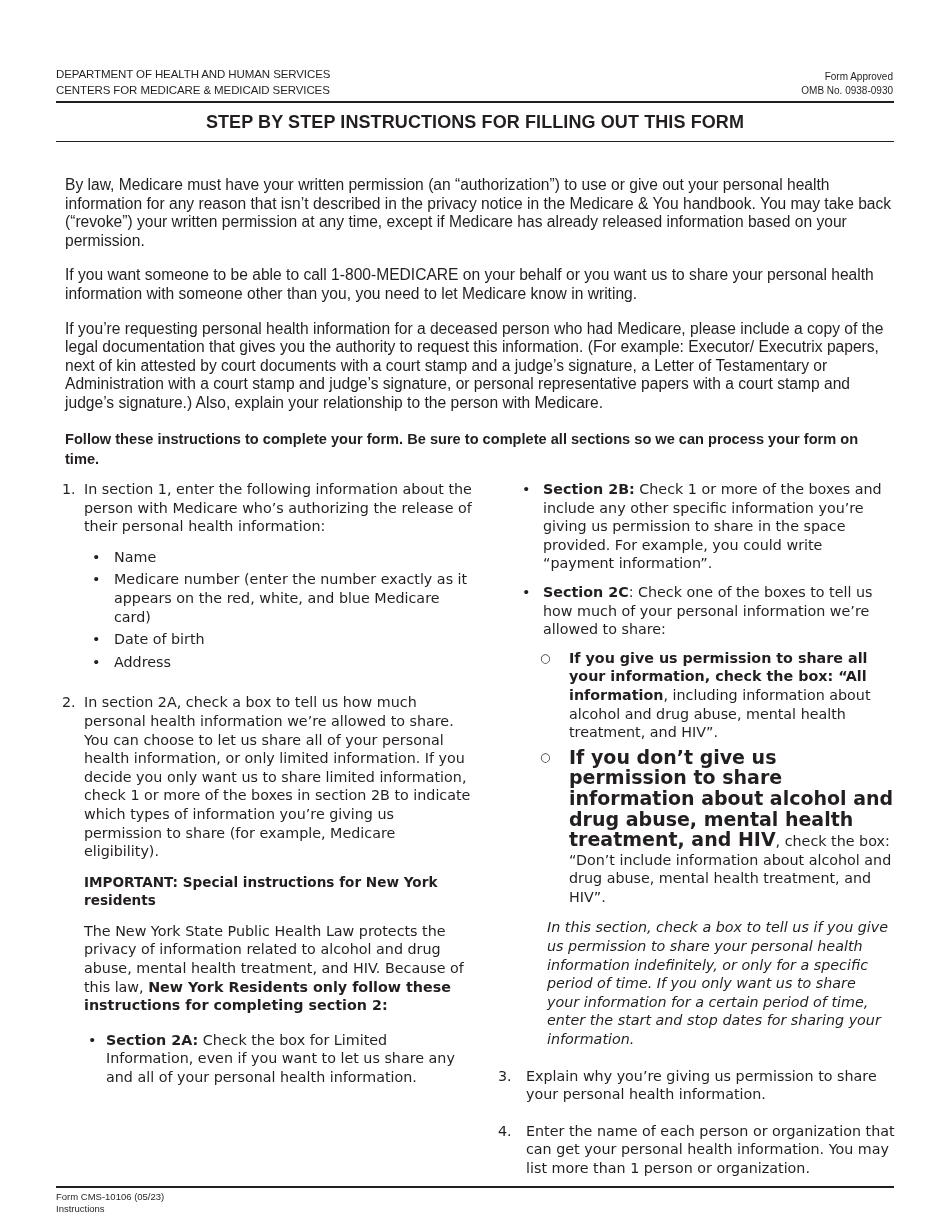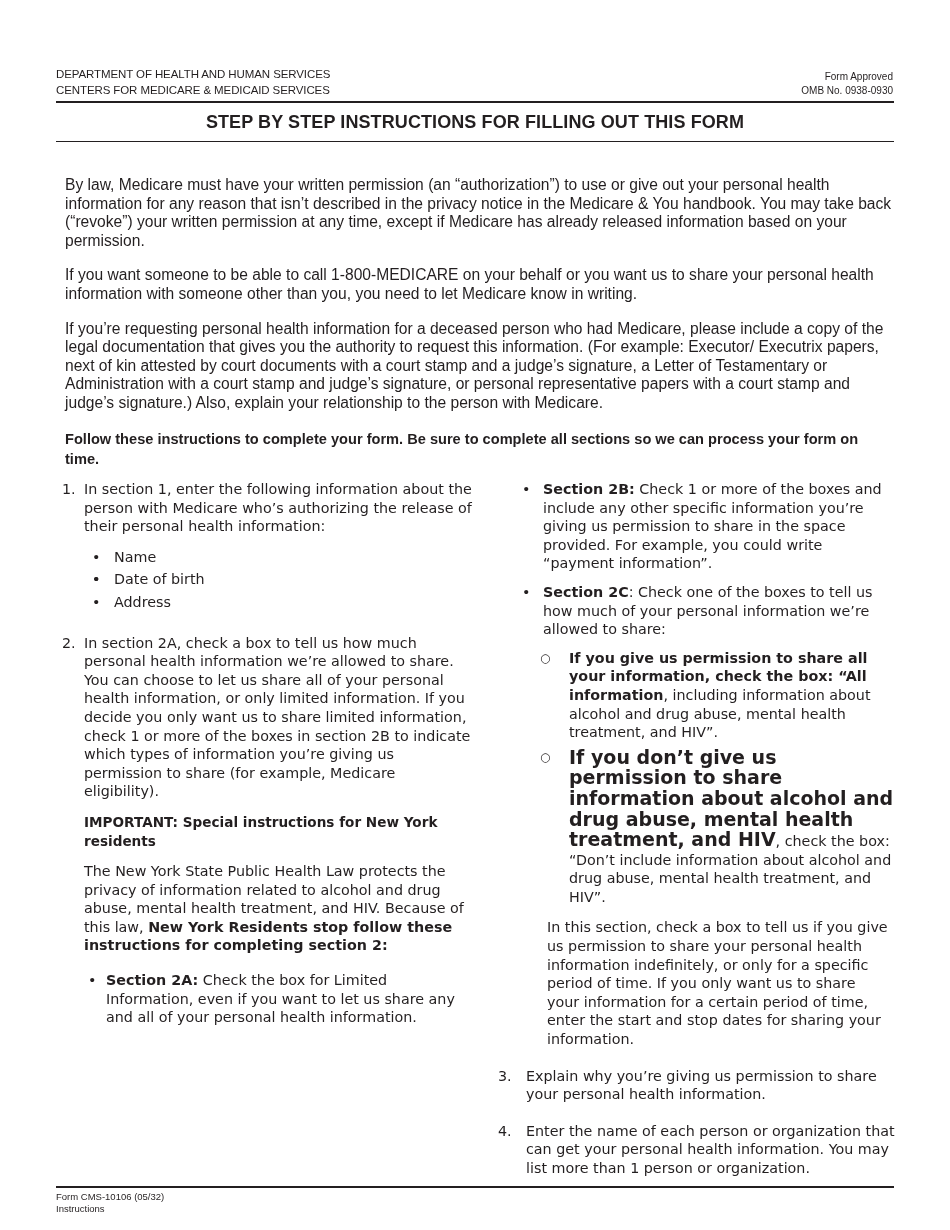--- a/index.html
+++ b/index.html
@@ -27,21 +27,21 @@
   .bullets li { position: relative; padding-left: 30px; margin-bottom: 4px; }
   .bullets li .dot { position: absolute; left: 8px; top: 0; }
   .para { margin: 0 0 12px 0; }
   .b { font-weight: bold; }
   .sm-bold { font-weight: bold; font-size: 13.6px; }
 
   .r-bullet { position: relative; padding-left: 45px; margin-bottom: 10px; }
   .r-bullet .dot { position: absolute; left: 24px; top: 0; }
   .circ-item { position: relative; padding-left: 71px; margin-bottom: 6px; }
   .circ-item .circ { position: absolute; left: 42px; top: 0; font-size: 12px; }
-  .r-para { padding-left: 49px; margin: 12px 8px 18px 0; }
+  .r-para { padding-left: 49px; margin: 12px 8px 18px 0; font-style: italic; }
   .r-num { position: relative; padding-left: 28px; margin-bottom: 18px; }
   .r-num .num { position: absolute; left: 0; top: 0; }
 
   .rule-foot { position: absolute; left: 56px; width: 838px; top: 1186px; height: 2px; background: #231f20; }
   .footer { position: absolute; left: 56px; top: 1191px; font-family: "Liberation Sans", sans-serif; font-size: 9.5px; line-height: 11.5px; }
 </style>
 </head>
 <body>
 
 <div class="hdr-left">
@@ -62,31 +62,31 @@
   <p>If you’re requesting personal health information for a deceased person who had Medicare, please include a copy of the legal documentation that gives you the authority to request this information. (For example: Executor/ Executrix papers, next of kin attested by court documents with a court stamp and a judge’s signature, a Letter of Testamentary or Administration with a court stamp and judge’s signature, or personal representative papers with a court stamp and judge’s signature.) Also, explain your relationship to the person with Medicare.</p>
   <p class="bold">Follow these instructions to complete your form. Be sure to complete all sections so we can process your form on time.</p>
 </div>
 
 <div class="col col-left">
   <div class="num-item">
     <span class="num">1.</span>
     <div>In section 1, enter the following information about the person with Medicare who’s authorizing the release of their personal health information:</div>
     <ul class="bullets">
       <li><span class="dot">•</span><span>Name</span></li>
-      <li><span class="dot">•</span></li>
+      <li><span class="dot">•</span><span>Medicare number (enter the number exactly as it appears on the red, white, and blue Medicare card)</span></li>
       <li><span class="dot">•</span><span>Date of birth</span></li>
       <li><span class="dot">•</span><span>Address</span></li>
     </ul>
   </div>
 
   <div class="num-item" style="margin-top:22px;">
     <span class="num">2.</span>
     <div class="para">In section 2A, check a box to tell us how much personal health information we’re allowed to share. You can choose to let us share all of your personal health information, or only limited information. If you decide you only want us to share limited information, check 1 or more of the boxes in section 2B to indicate which types of information you’re giving us permission to share (for example, Medicare eligibility).</div>
     <div class="para sm-bold" style="margin-top:2px;">IMPORTANT: Special instructions for New York residents</div>
-    <div class="para"><span>The New York State Public Health Law protects the privacy of information related to alcohol and drug abuse, mental health treatment, and HIV. Because of this law, </span><span class="b">New York Residents stop follow these instructions for completing section 2:</span></div>
+    <div class="para"><span>The New York State Public Health Law protects the privacy of information related to alcohol and drug abuse, mental health treatment, and HIV. Because of this law, </span><span class="b">New York Residents only follow these instructions for completing section 2:</span></div>
     <ul class="bullets" style="margin-top:16px;">
       <li style="padding-left:22px;"><span class="dot" style="left:4px;">•</span><span class="b">Section 2A:</span><span> Check the box for Limited Information, even if you want to let us share any and all of your personal health information.</span></li>
     </ul>
   </div>
 </div>
 
 <div class="col col-right">
   <div class="r-bullet">
     <span class="dot">•</span><span class="b">Section 2B:</span><span> Check 1 or more of the boxes and include any other specific information you’re giving us permission to share in the space provided. For example, you could write “payment information”.</span>
   </div>
@@ -105,15 +105,15 @@
     <div>Explain why you’re giving us permission to share your personal health information.</div>
   </div>
   <div class="r-num">
     <span class="num">4.</span>
     <div>Enter the name of each person or organization that can get your personal health information. You may list more than 1 person or organization.</div>
   </div>
 </div>
 
 <div class="rule-foot"></div>
 <div class="footer">
-  <div>Form CMS-10106 (05/32)</div>
+  <div>Form CMS-10106 (05/23)</div>
   <div>Instructions</div>
 </div>
 
 </body></html>

